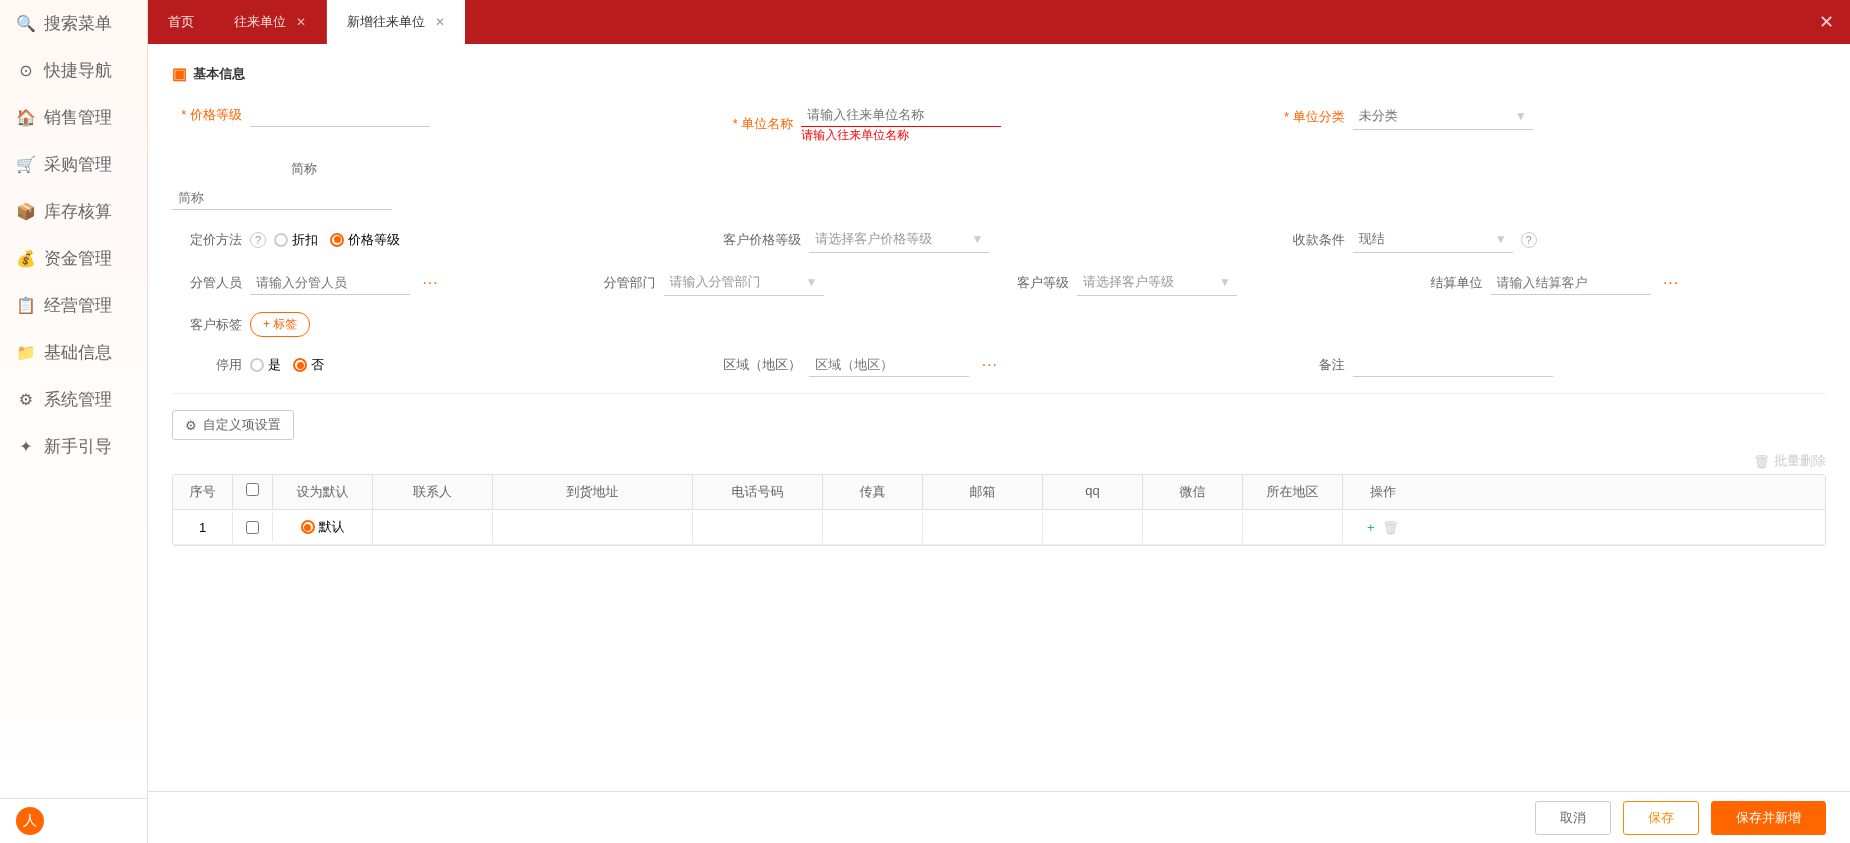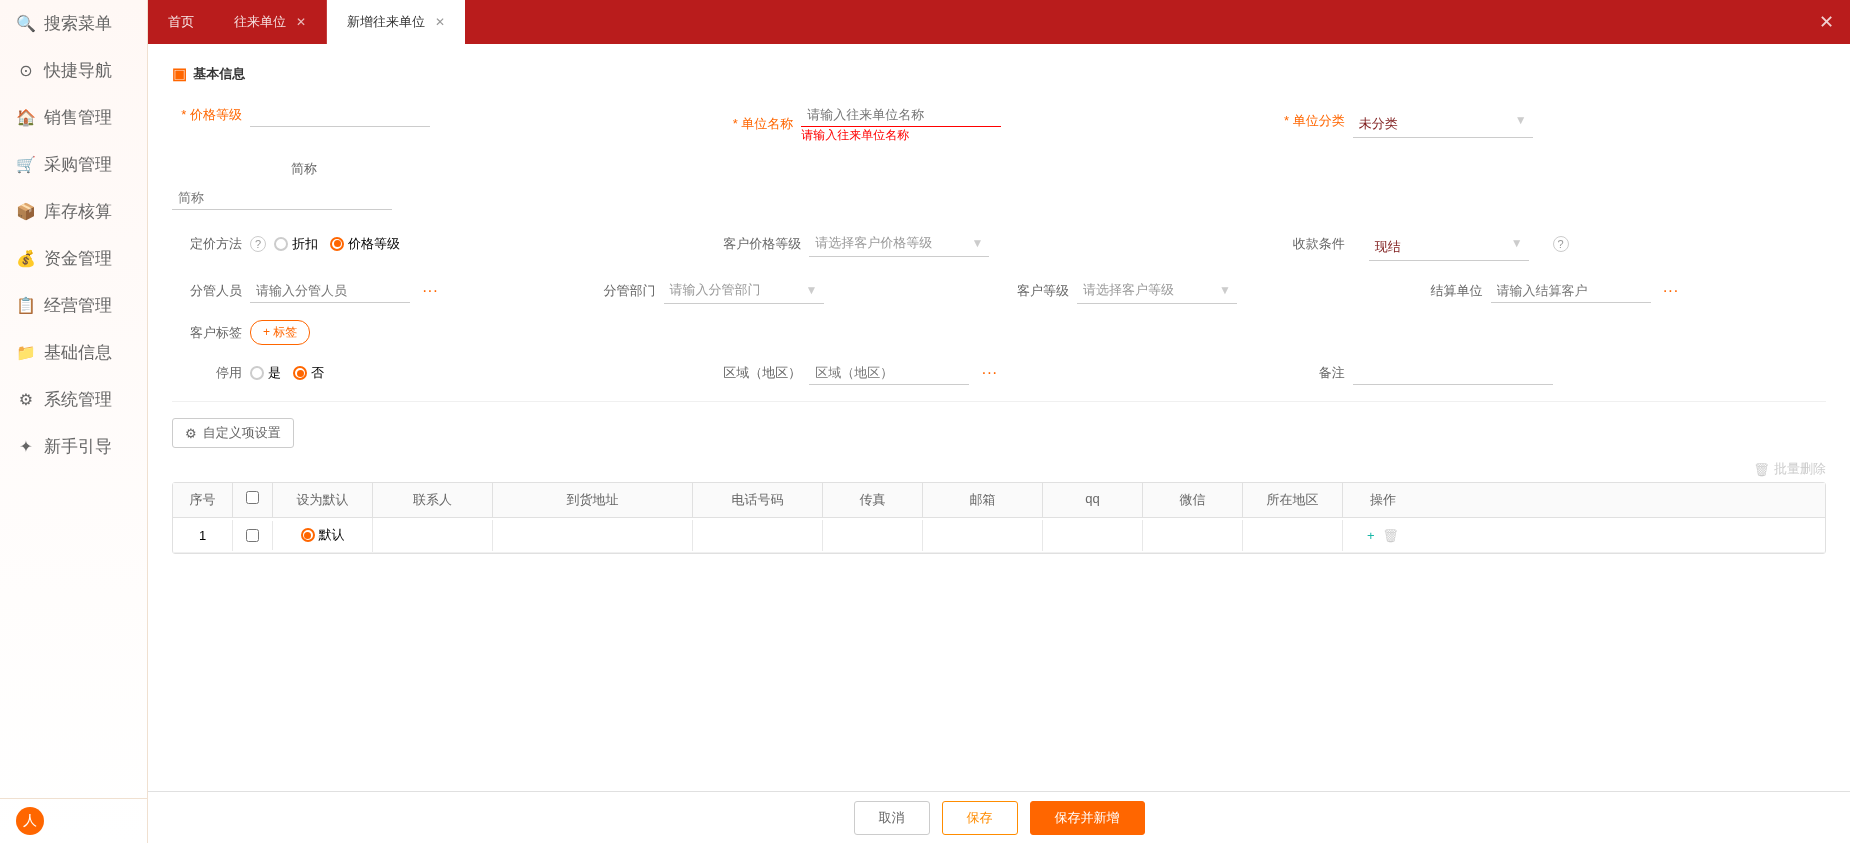--- a/index.html
+++ b/index.html
@@ -191,21 +191,21 @@
       padding: 4px 6px;
       cursor: pointer;
       background: transparent;
       gap: 4px;
     }
     .select-field .select-text {
       flex: 1;
       color: #999;
       font-size: 13px;
     }
-    .select-field .select-text.has-value { color: #7f1d1d; margin-top: 8px; }
+    .select-field .select-text.has-value { color: #737373; }
     .chevron-icon { color: #ccc; font-size: 12px; }
 
     .radio-group {
       display: flex;
       align-items: center;
       gap: 12px;
     }
     .radio-item {
       display: flex;
       align-items: center;
@@ -326,21 +326,21 @@
       cursor: pointer;
     }
 
     
     .bottom-bar {
       height: 52px;
       background: #fff;
       border-top: 1px solid #e0e0e0;
       display: flex;
       align-items: center;
-      justify-content: center;
+      justify-content: flex-end;
       padding: 0 24px;
       gap: 12px;
     }
     .btn-cancel {
       padding: 7px 24px;
       border: 1px solid #ccc;
       background: #fff;
       cursor: pointer;
       border-radius: 3px;
       color: #666;
@@ -503,21 +503,21 @@
       </div>
 
       <div class="form-cell" style="flex:1;gap:8px;align-items:center;">
         <span class="form-label">客户价格等级</span>
         <div class="select-field" style="width:180px;">
           <span class="select-text">请选择客户价格等级</span>
           <span class="chevron-icon">▼</span>
         </div>
       </div>
 
-      <div class="form-cell" style="flex:1;gap:24px;align-items:center;">
+      <div class="form-cell" style="flex:1;gap:8px;align-items:center;">
         <span class="form-label">收款条件</span>
         <div class="select-field" style="width:140px;">
           <span class="select-text has-value">现结</span>
           <span class="chevron-icon">▼</span>
         </div>
         <div class="help-icon">?</div>
       </div>
     </div>
 
     <div class="form-row" style="align-items:center;">

